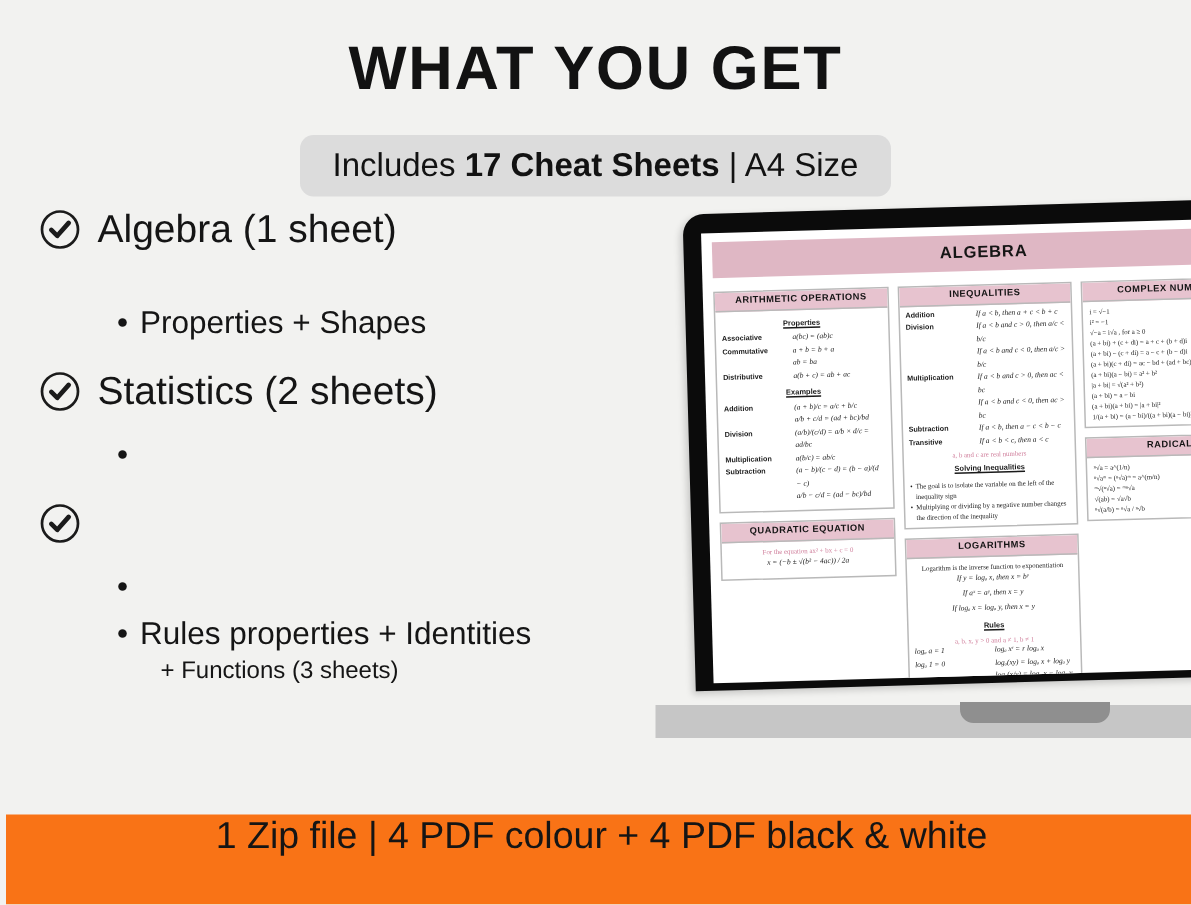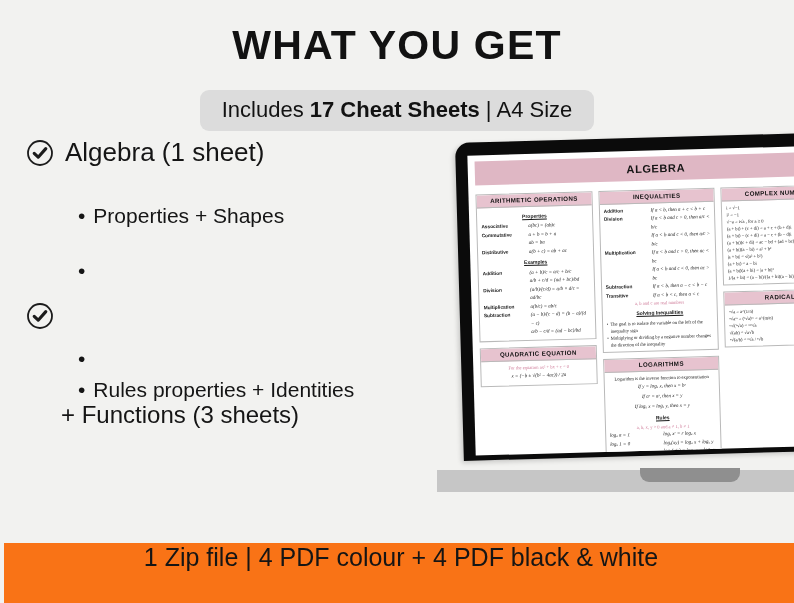--- a/index.html
+++ b/index.html
@@ -44,21 +44,21 @@
   .item-label{
     font-size:26px;line-height:30px;color:#151515;font-weight:400;
   }
   .sub{
     margin-left:52px;font-size:21px;line-height:25px;color:#151515;
     display:flex;align-items:flex-start;
   }
   .sub .dot{
     flex:0 0 auto;margin-right:8px;font-size:21px;line-height:25px;
   }
-  .sub-cont{margin-left:35px;font-size:24px;line-height:25px;color:#151515;}
+  .sub-cont{margin-left:81px;font-size:16px;line-height:25px;color:#151515;}
 
   .gap-a{height:24px;}
   .gap-b{height:12px;}
   .gap-c{height:14px;}
   .gap-d{height:16px;}
   .gap-e{height:6px;}
 
   
   .footer{
     position:absolute;left:4px;bottom:0;width:794px;height:60px;
@@ -149,20 +149,29 @@
     <div class="gap-a"></div>
 
     <div class="gap-b"></div>
     <div class="sub">
       <span class="dot">•</span>
       <span>Properties + Shapes</span>
     </div>
 
     <div class="gap-c"></div>
 
+    <div class="item">
+      <span class="chk">
+        <svg width="28" height="28" viewBox="0 0 28 28">
+          <circle cx="14" cy="14" r="12" fill="none" stroke="#1b1b1b" stroke-width="1.8"></circle>
+          <path d="M8.2 14.3 L12.2 18.2 L19.8 9.6" fill="none" stroke="#1b1b1b" stroke-width="3.1" stroke-linecap="round" stroke-linejoin="round"></path>
+        </svg>
+      </span>
+      <span class="item-label">Statistics (2 sheets)</span>
+    </div>
     <div class="gap-d"></div>
     <div class="sub">
       <span class="dot">•</span>
     </div>
 
     <div class="gap-c"></div>
 
     <div class="item">
       <span class="chk">
         <svg width="28" height="28" viewBox="0 0 28 28">

